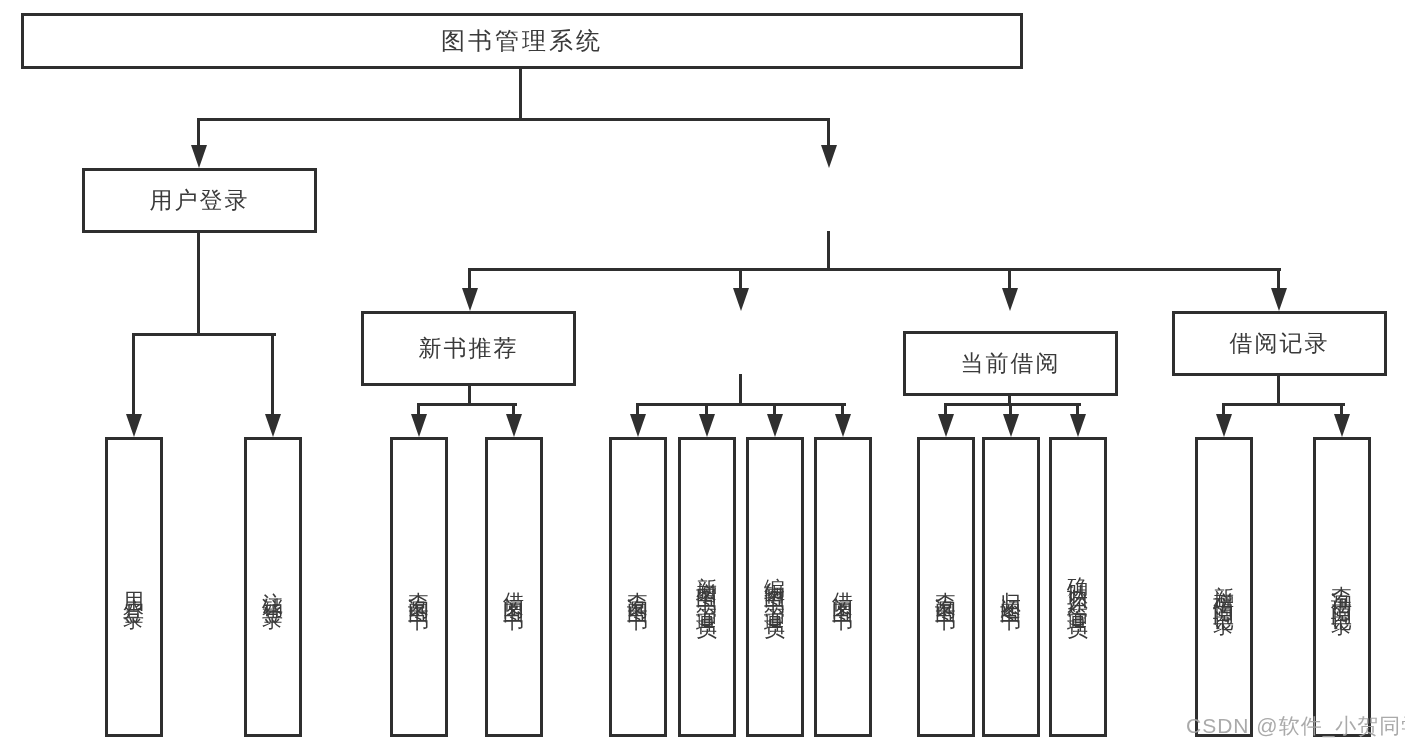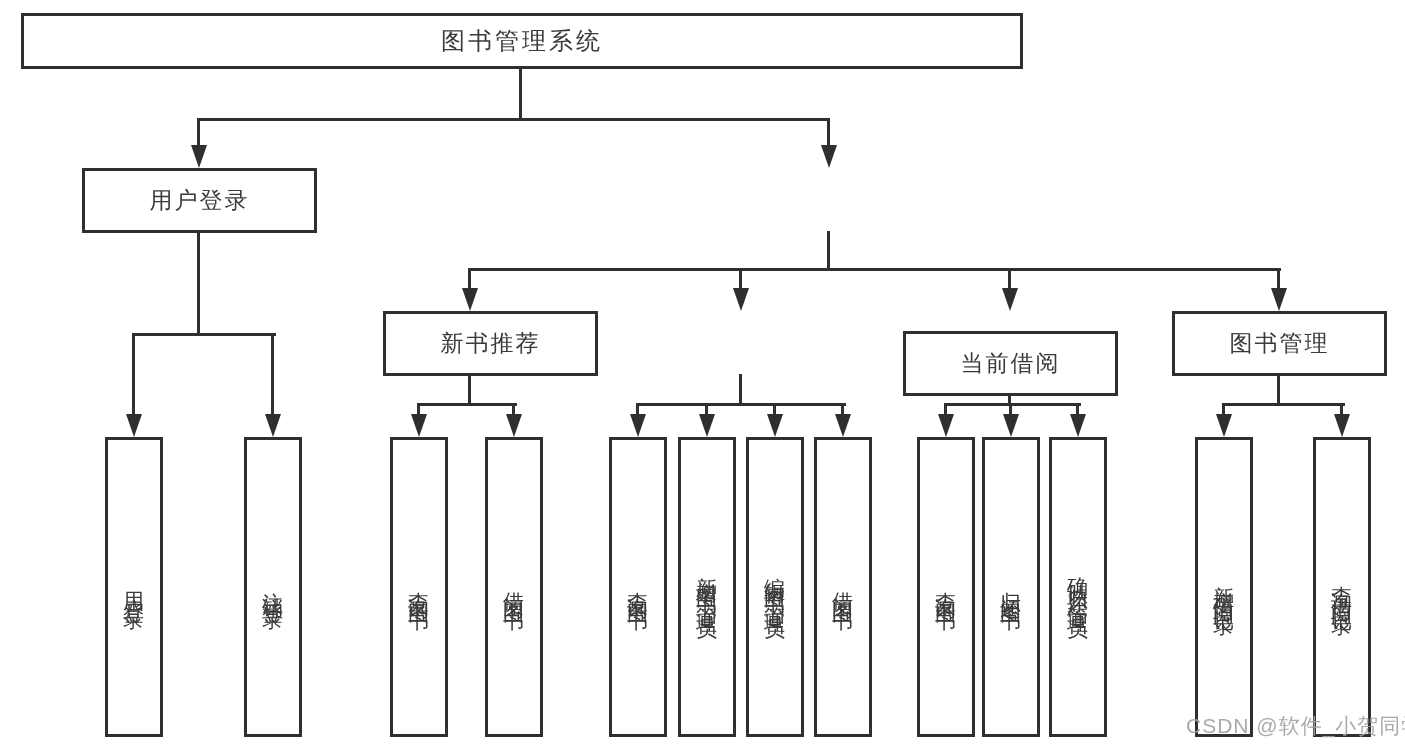--- a/index.html
+++ b/index.html
@@ -115,28 +115,28 @@
   <div class="arr" style="left:1334px; top:414px;"></div>
 
   <div class="box hbox root-box" style="left:21px; top:13px; width:1002px; height:56px;">
     <span>图书管理系统</span>
   </div>
 
   <div class="box hbox" style="left:82px; top:168px; width:235px; height:65px;">
     <span>用户登录</span>
   </div>
 
-  <div class="box hbox" style="left:383px; top:311px; width:215px; height:65px;">
+  <div class="box hbox" style="left:361px; top:311px; width:215px; height:75px;">
     <span>新书推荐</span>
   </div>
   <div class="box hbox" style="left:903px; top:311px; width:215px; height:65px;margin-top:20px;">
     <span>当前借阅</span>
   </div>
   <div class="box hbox" style="left:1172px; top:311px; width:215px; height:65px;">
-    <span>图书管理</span>
+    <span>借阅记录</span>
   </div>
 
   <div class="box vbox" style="left:105px; top:437px; width:58px; height:300px;">
     <span>用户登录</span>
   </div>
   <div class="box vbox" style="left:244px; top:437px; width:58px; height:300px;">
     <span>注销登录</span>
   </div>
 
   <div class="box vbox" style="left:390px; top:437px; width:58px; height:300px;">

